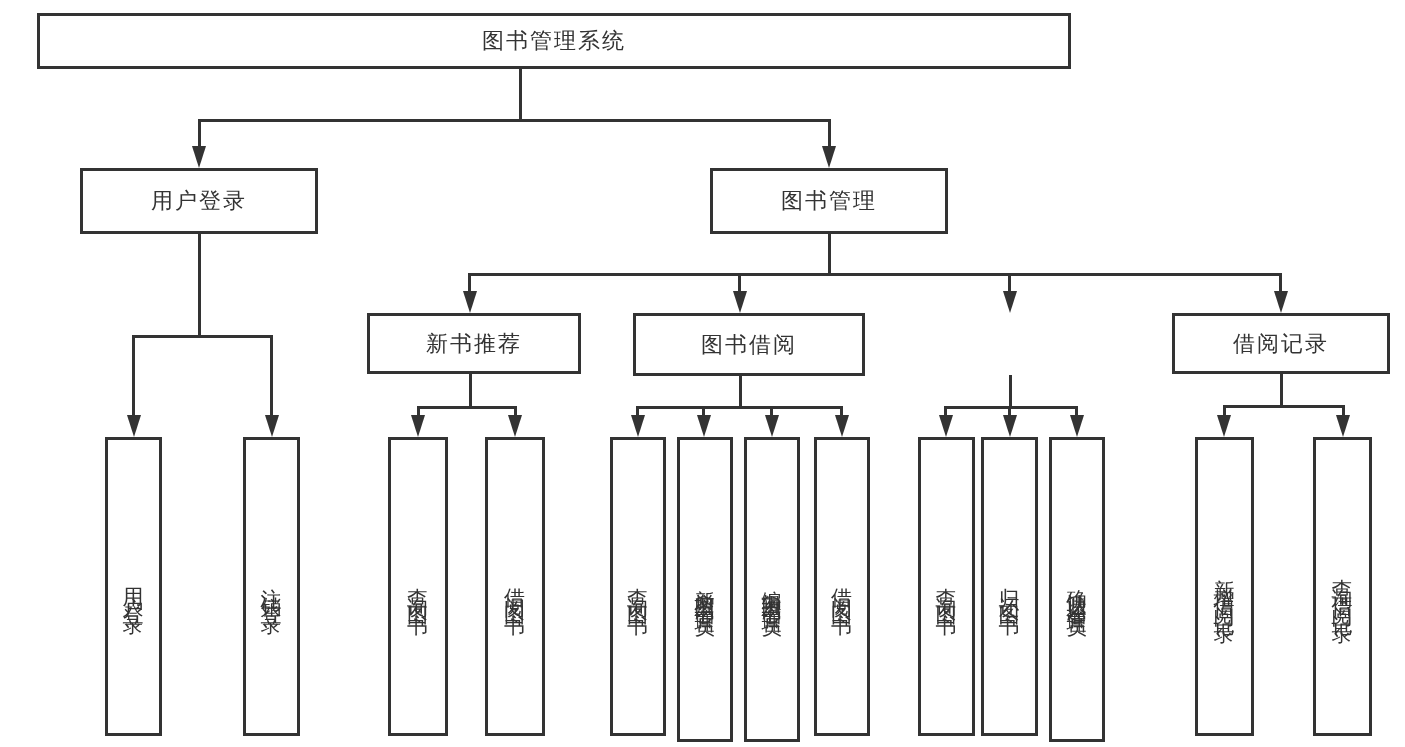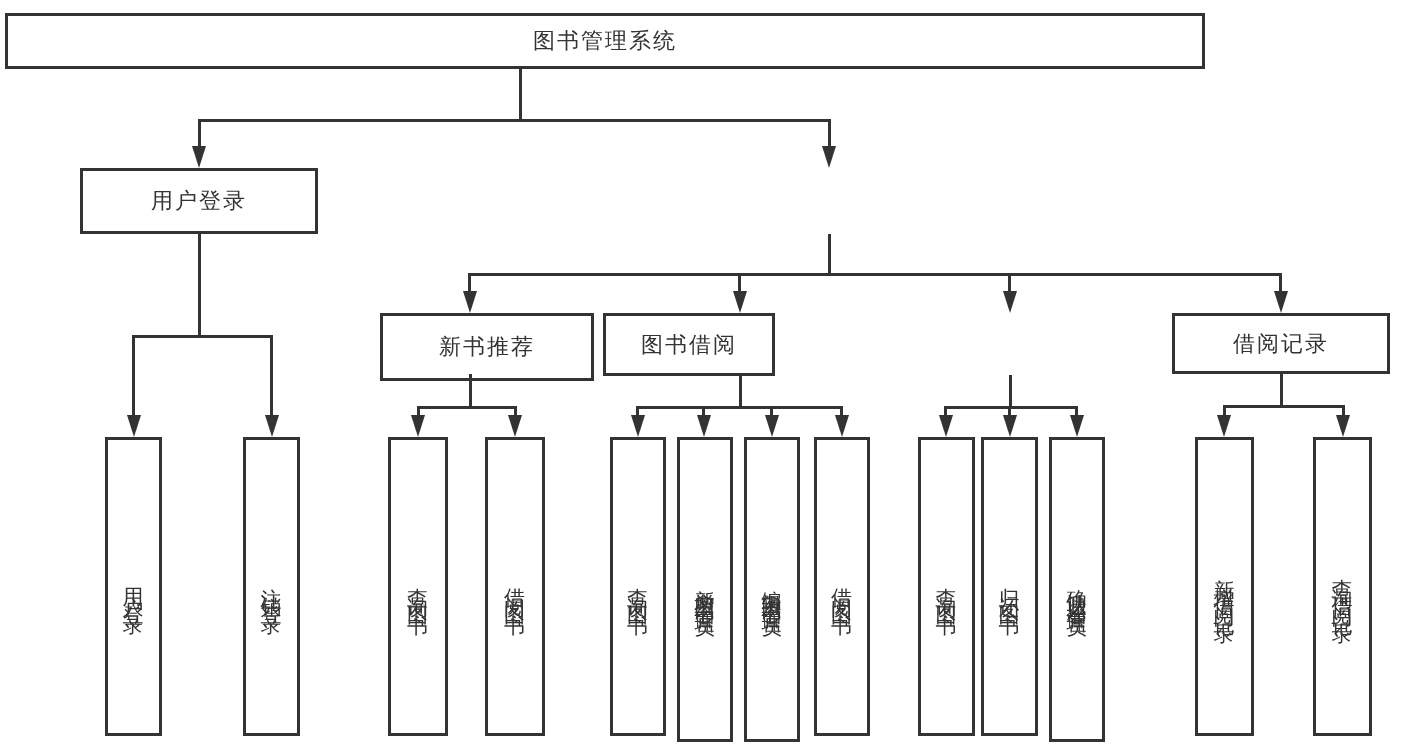--- a/index.html
+++ b/index.html
@@ -30,57 +30,60 @@
     position:absolute;right:5px;top:719px;font-size:19px;letter-spacing:1px;
     color:#a8a8a8;text-shadow:2px 2px 0 rgba(252,85,49,0.4);
     white-space:nowrap;
   }
 </style>
 </head>
 <body>
 
 <div id="stage">
 
-  <div class="box" style="left:5px;top:13px;width:1200px;height:56px">
+  <div class="box" style="left:37px;top:13px;width:1034px;height:56px">
     <span>图书管理系统</span>
   </div>
 
   <div class="line v" style="left:519px;top:69px;height:51px"></div>
   <div class="line h" style="left:198px;top:119px;width:633px"></div>
   <div class="line v" style="left:198px;top:119px;height:30px"></div>
   <div class="arr" style="left:192px;top:146px"></div>
   <div class="line v" style="left:828px;top:119px;height:30px"></div>
   <div class="arr" style="left:822px;top:146px"></div>
 
   <div class="box" style="left:80px;top:168px;width:238px;height:66px">
     <span>用户登录</span>
+  </div>
+  <div class="box" style="left:710px;top:168px;width:238px;height:66px">
+    <span>图书管理</span>
   </div>
 
   <div class="line v" style="left:198px;top:234px;height:102px"></div>
   <div class="line h" style="left:132px;top:335px;width:141px"></div>
   <div class="line v" style="left:132px;top:335px;height:82px"></div>
   <div class="arr" style="left:127px;top:415px"></div>
   <div class="line v" style="left:270px;top:335px;height:82px"></div>
   <div class="arr" style="left:265px;top:415px"></div>
 
   <div class="line v" style="left:828px;top:234px;height:40px"></div>
   <div class="line h" style="left:469px;top:273px;width:813px"></div>
   <div class="line v" style="left:468px;top:273px;height:20px"></div>
   <div class="arr" style="left:463px;top:291px"></div>
   <div class="line v" style="left:738px;top:273px;height:20px"></div>
   <div class="arr" style="left:733px;top:291px"></div>
   <div class="line v" style="left:1008px;top:273px;height:20px"></div>
   <div class="arr" style="left:1003px;top:291px"></div>
   <div class="line v" style="left:1279px;top:273px;height:20px"></div>
   <div class="arr" style="left:1274px;top:291px"></div>
 
-  <div class="box" style="left:380px;top:313px;width:214px;height:68px">
+  <div class="box" style="left:367px;top:313px;width:214px;height:61px">
     <span>新书推荐</span>
   </div>
-  <div class="box" style="left:603px;top:313px;width:172px;height:63px">
+  <div class="box" style="left:633px;top:313px;width:232px;height:63px">
     <span>图书借阅</span>
   </div>
   <div class="box" style="left:1172px;top:313px;width:218px;height:61px">
     <span>借阅记录</span>
   </div>
 
   <div class="line v" style="left:469px;top:374px;height:33px"></div>
   <div class="line h" style="left:417px;top:406px;width:100px"></div>
   <div class="line v" style="left:417px;top:406px;height:12px"></div>
   <div class="arr" style="left:411px;top:415px"></div>

